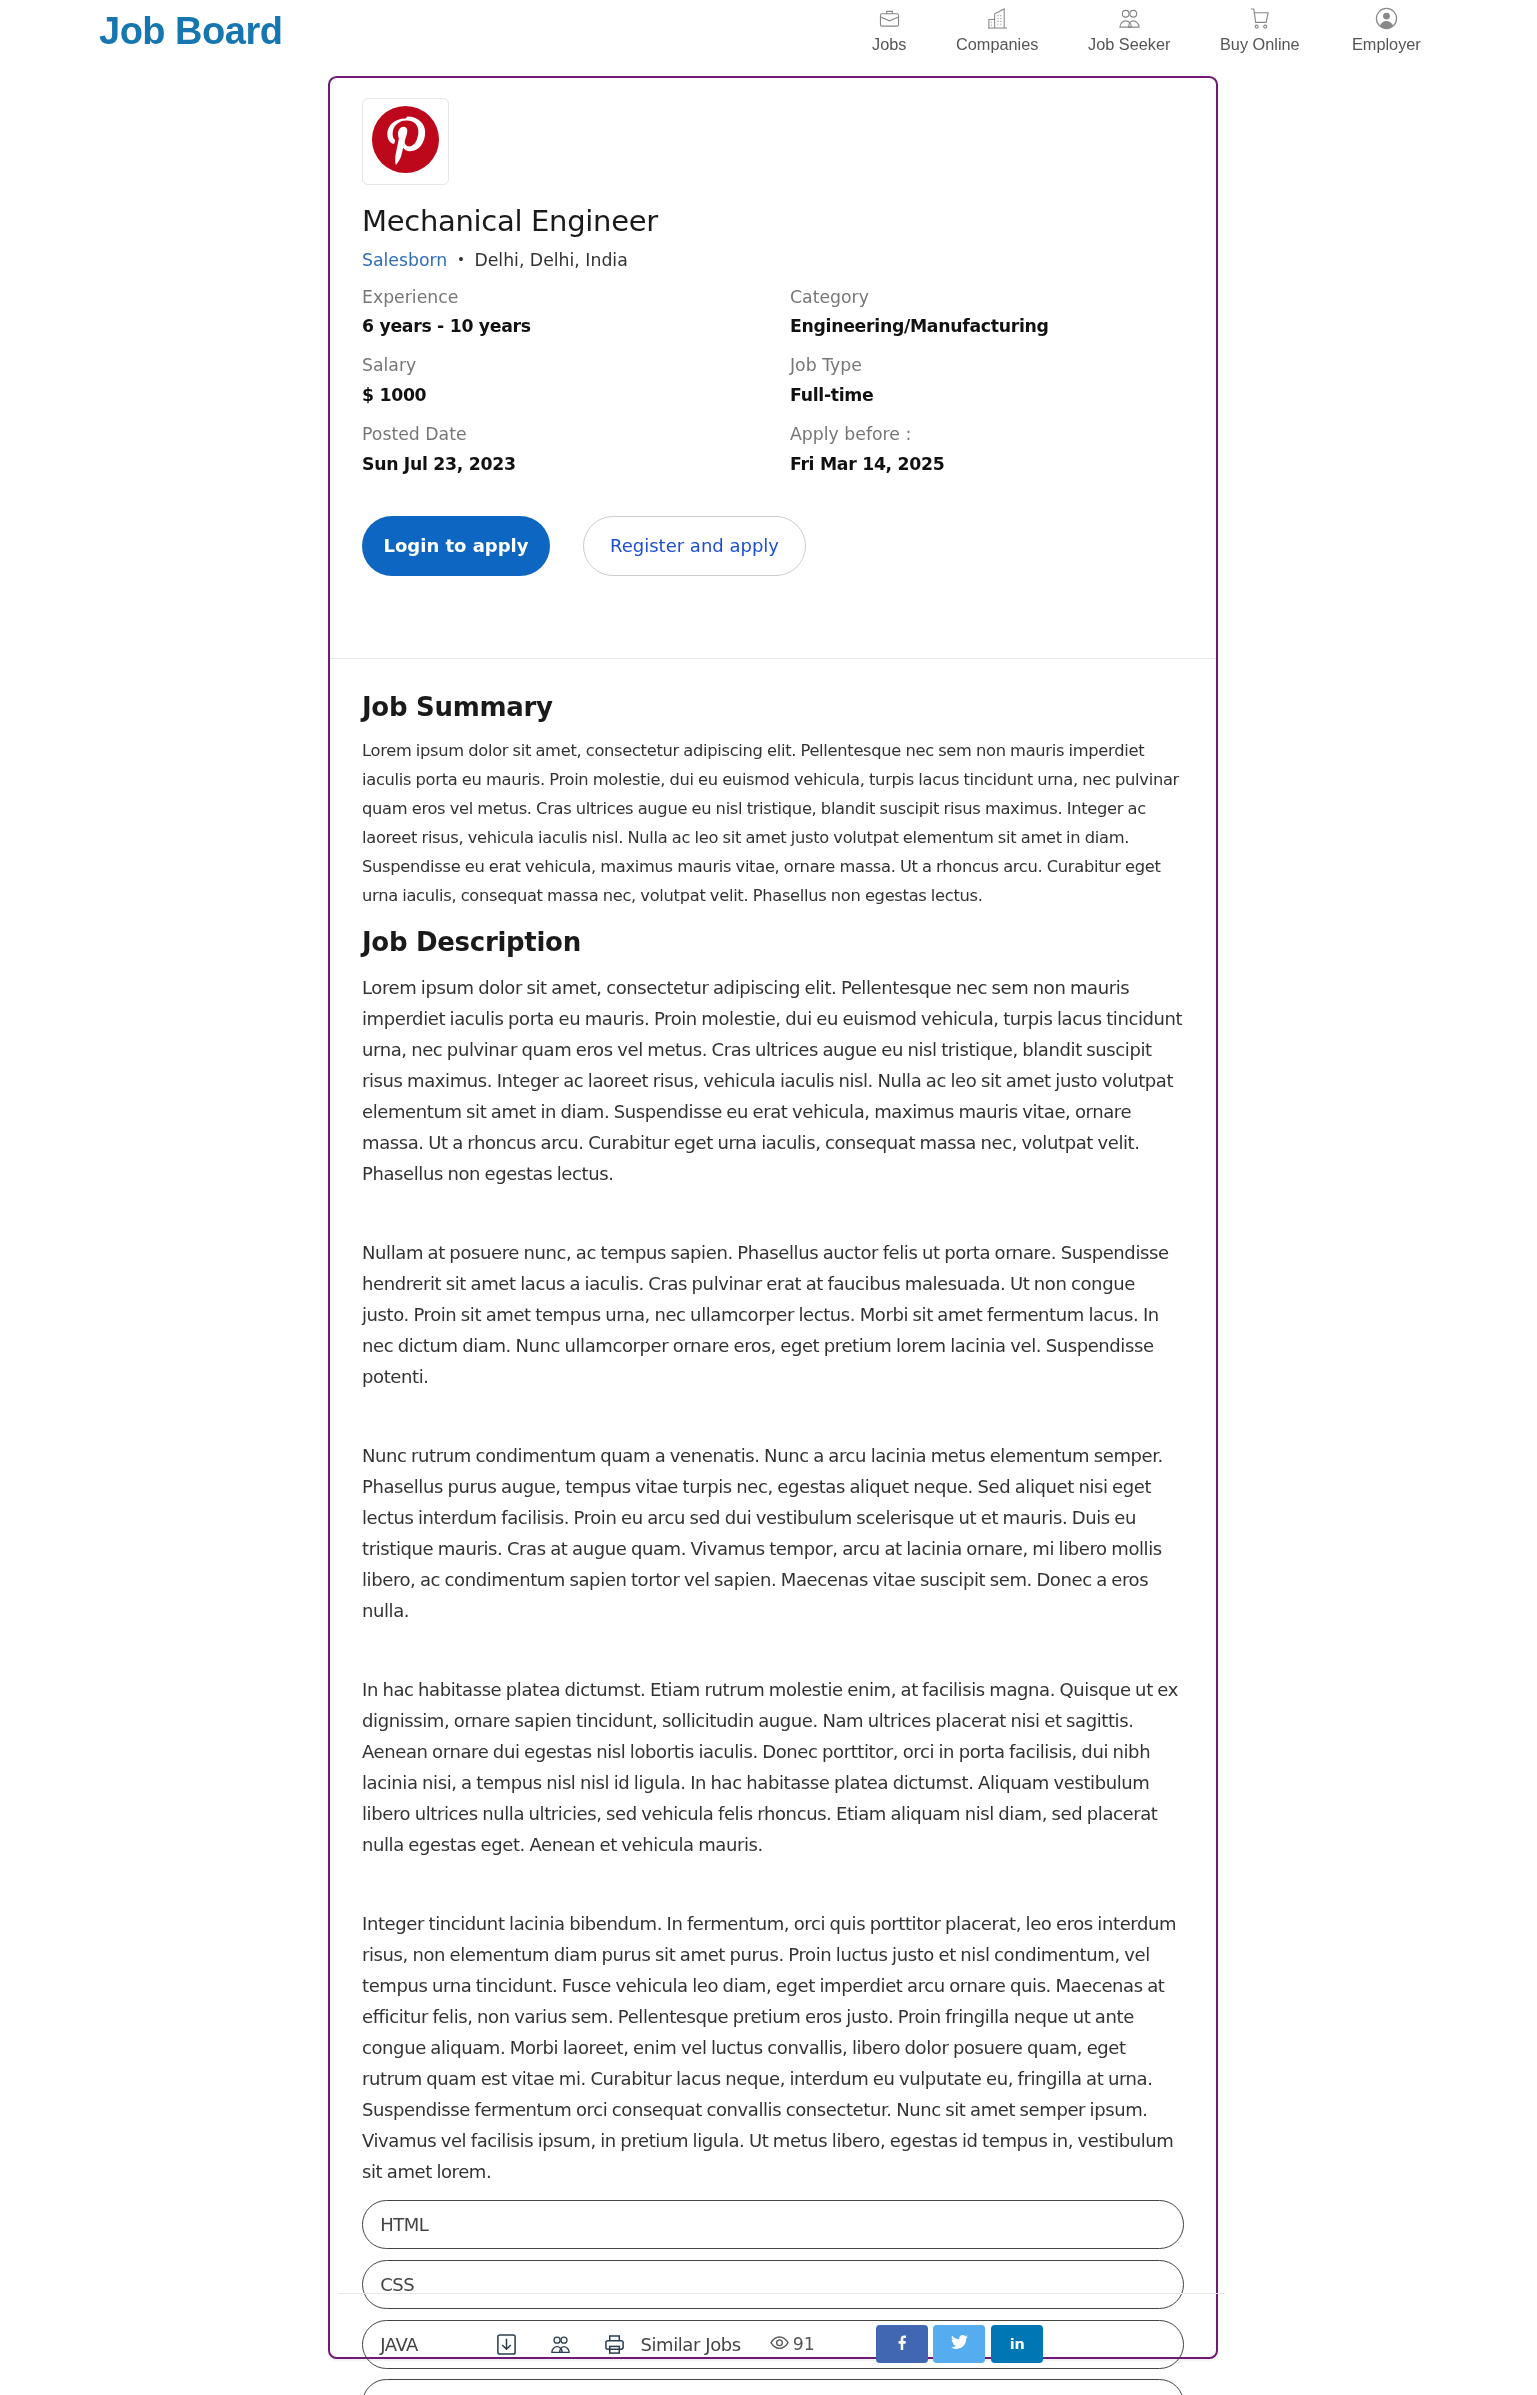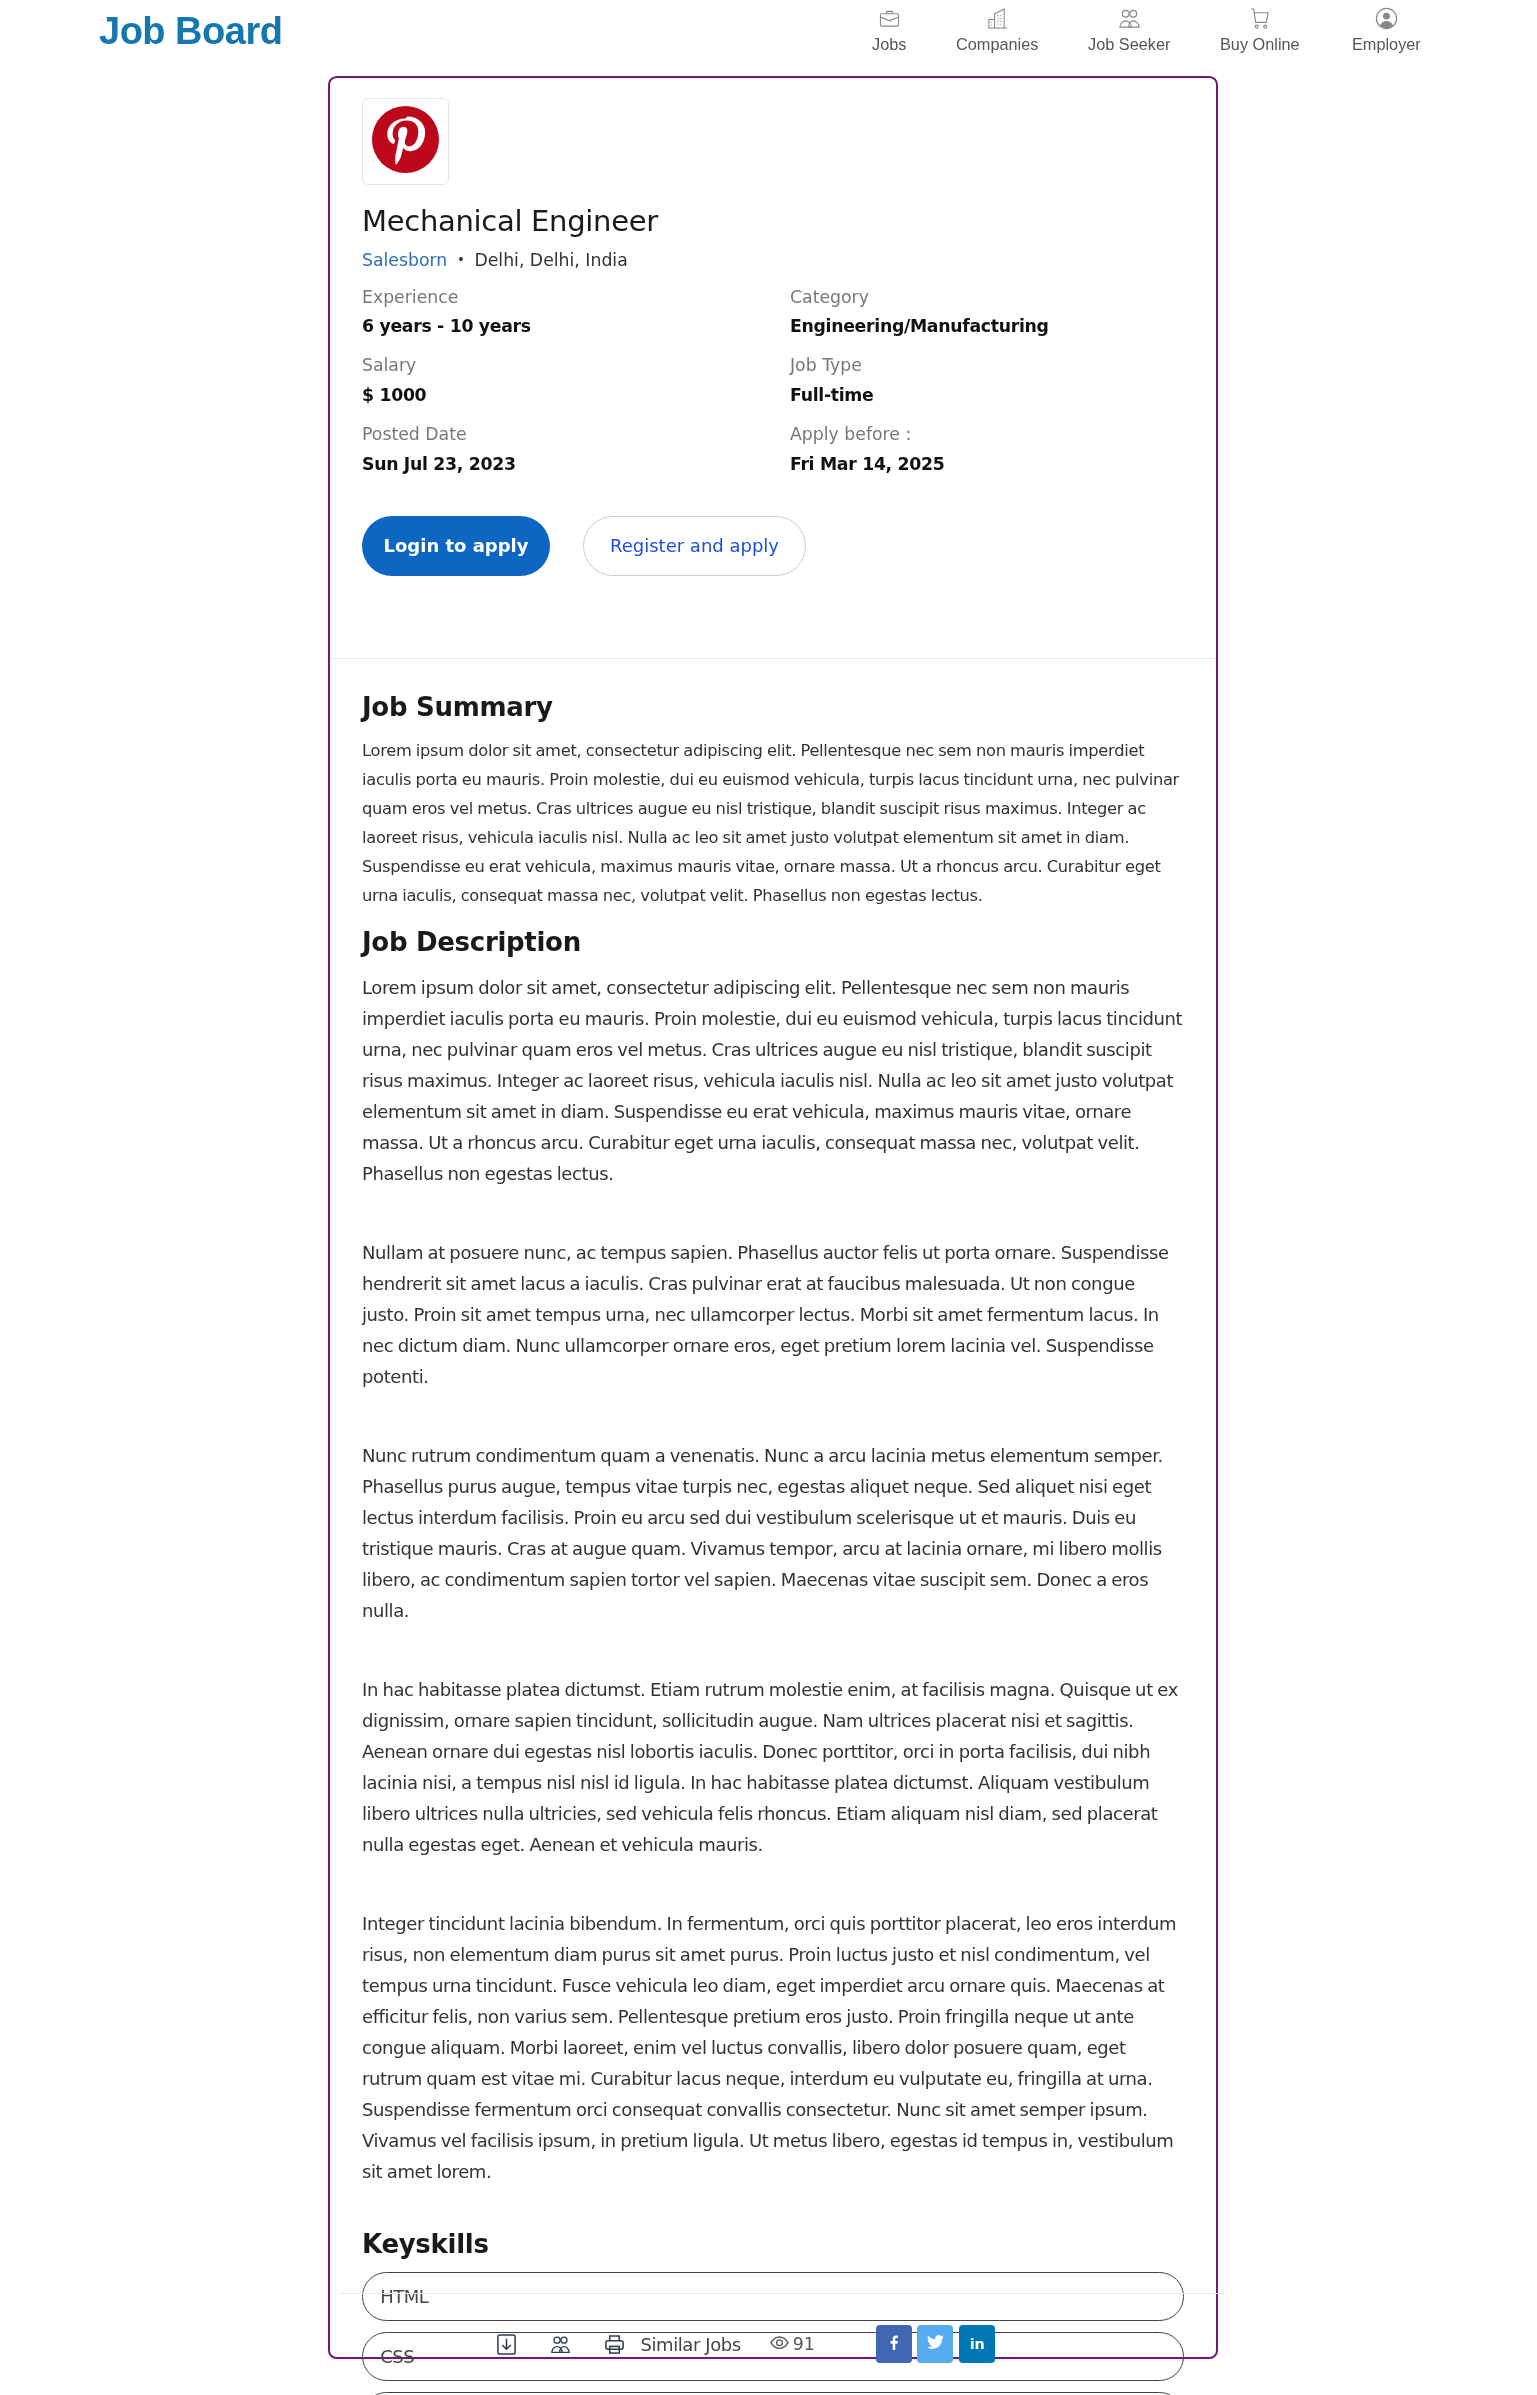--- a/index.html
+++ b/index.html
@@ -51,21 +51,21 @@
   .chips { margin-top: 13.4px; display: flex; gap: 10.6px; flex-direction: column; }
   .chip { height: 49px; border: 1px solid #444; border-radius: 25px; padding: 0 17.3px; font-size: 18px; color: #444; display: flex; align-items: center; font-family: "DejaVu Sans", sans-serif; letter-spacing: -0.5px; cursor: pointer; }
 
   .footer { position: absolute; left: 8px; top: 2215px; width: 100%; height: 65px; }
   .footer-row { position: absolute; top: 32px; left: 158px; display: flex; align-items: center; }
   .ficon { display: flex; align-items: center; justify-content: center; cursor: pointer; }
   .similar { font-size: 18px; color: #444; margin-left: 15.4px; cursor: pointer; font-family: "DejaVu Sans", sans-serif; letter-spacing: -0.4px; }
   .views { display: flex; align-items: center; margin-left: 29px; font-size: 17.3px; color: #555; font-family: "DejaVu Sans", sans-serif; }
   .views .num { margin-left: 3.8px; }
   .social { display: flex; gap: 5.8px; margin-left: 61px; }
-  .soc { width: 36px; height: 38px; border-radius: 3.8px; display: flex; align-items: center; justify-content: center; color: #fff; font-weight: bold; font-size: 14.4px; cursor: pointer; font-family: "DejaVu Sans", sans-serif; }
+  .soc { width: 52px; height: 38px; border-radius: 3.8px; display: flex; align-items: center; justify-content: center; color: #fff; font-weight: bold; font-size: 14.4px; cursor: pointer; font-family: "DejaVu Sans", sans-serif; }
 </style>
 </head>
 <body>
 
 <div class="header">
   <div class="brand">Job Board</div>
   <nav class="nav">
     <div class="nav-item i0">
       <span class="nav-icon">
         <svg width="21" height="19" viewBox="0 0 22 20" fill="none" stroke="#888" stroke-width="1.2">
@@ -177,21 +177,20 @@
     <h2 class="section-title">Job Summary</h2>
     <p class="summary-text">Lorem ipsum dolor sit amet, consectetur adipiscing elit. Pellentesque nec sem non mauris imperdiet iaculis porta eu mauris. Proin molestie, dui eu euismod vehicula, turpis lacus tincidunt urna, nec pulvinar quam eros vel metus. Cras ultrices augue eu nisl tristique, blandit suscipit risus maximus. Integer ac laoreet risus, vehicula iaculis nisl. Nulla ac leo sit amet justo volutpat elementum sit amet in diam. Suspendisse eu erat vehicula, maximus mauris vitae, ornare massa. Ut a rhoncus arcu. Curabitur eget urna iaculis, consequat massa nec, volutpat velit. Phasellus non egestas lectus.</p>
 
     <h2 class="section-title desc-title">Job Description</h2>
     <p class="desc-para">Lorem ipsum dolor sit amet, consectetur adipiscing elit. Pellentesque nec sem non mauris imperdiet iaculis porta eu mauris. Proin molestie, dui eu euismod vehicula, turpis lacus tincidunt urna, nec pulvinar quam eros vel metus. Cras ultrices augue eu nisl tristique, blandit suscipit risus maximus. Integer ac laoreet risus, vehicula iaculis nisl. Nulla ac leo sit amet justo volutpat elementum sit amet in diam. Suspendisse eu erat vehicula, maximus mauris vitae, ornare massa. Ut a rhoncus arcu. Curabitur eget urna iaculis, consequat massa nec, volutpat velit. Phasellus non egestas lectus.</p>
     <p class="desc-para">Nullam at posuere nunc, ac tempus sapien. Phasellus auctor felis ut porta ornare. Suspendisse hendrerit sit amet lacus a iaculis. Cras pulvinar erat at faucibus malesuada. Ut non congue justo. Proin sit amet tempus urna, nec ullamcorper lectus. Morbi sit amet fermentum lacus. In nec dictum diam. Nunc ullamcorper ornare eros, eget pretium lorem lacinia vel. Suspendisse potenti.</p>
     <p class="desc-para">Nunc rutrum condimentum quam a venenatis. Nunc a arcu lacinia metus elementum semper. Phasellus purus augue, tempus vitae turpis nec, egestas aliquet neque. Sed aliquet nisi eget lectus interdum facilisis. Proin eu arcu sed dui vestibulum scelerisque ut et mauris. Duis eu tristique mauris. Cras at augue quam. Vivamus tempor, arcu at lacinia ornare, mi libero mollis libero, ac condimentum sapien tortor vel sapien. Maecenas vitae suscipit sem. Donec a eros nulla.</p>
     <p class="desc-para">In hac habitasse platea dictumst. Etiam rutrum molestie enim, at facilisis magna. Quisque ut ex dignissim, ornare sapien tincidunt, sollicitudin augue. Nam ultrices placerat nisi et sagittis. Aenean ornare dui egestas nisl lobortis iaculis. Donec porttitor, orci in porta facilisis, dui nibh lacinia nisi, a tempus nisl nisl id ligula. In hac habitasse platea dictumst. Aliquam vestibulum libero ultrices nulla ultricies, sed vehicula felis rhoncus. Etiam aliquam nisl diam, sed placerat nulla egestas eget. Aenean et vehicula mauris.</p>
     <p class="desc-para">Integer tincidunt lacinia bibendum. In fermentum, orci quis porttitor placerat, leo eros interdum risus, non elementum diam purus sit amet purus. Proin luctus justo et nisl condimentum, vel tempus urna tincidunt. Fusce vehicula leo diam, eget imperdiet arcu ornare quis. Maecenas at efficitur felis, non varius sem. Pellentesque pretium eros justo. Proin fringilla neque ut ante congue aliquam. Morbi laoreet, enim vel luctus convallis, libero dolor posuere quam, eget rutrum quam est vitae mi. Curabitur lacus neque, interdum eu vulputate eu, fringilla at urna. Suspendisse fermentum orci consequat convallis consectetur. Nunc sit amet semper ipsum. Vivamus vel facilisis ipsum, in pretium ligula. Ut metus libero, egestas id tempus in, vestibulum sit amet lorem.</p>
 
-    <h2 class="section-title keyskills-title">Keyskills</h2>
     <div class="chips">
       <span class="chip">HTML</span>
       <span class="chip">CSS</span>
       <span class="chip">JAVA</span>
       <span class="chip">PHYTHON</span>
       <span class="chip">PHP</span>
     </div>
   </div>
 
   <div class="footer">

